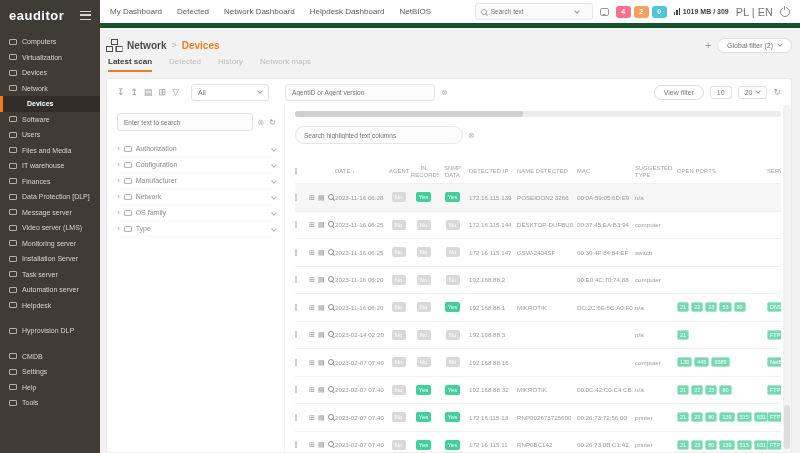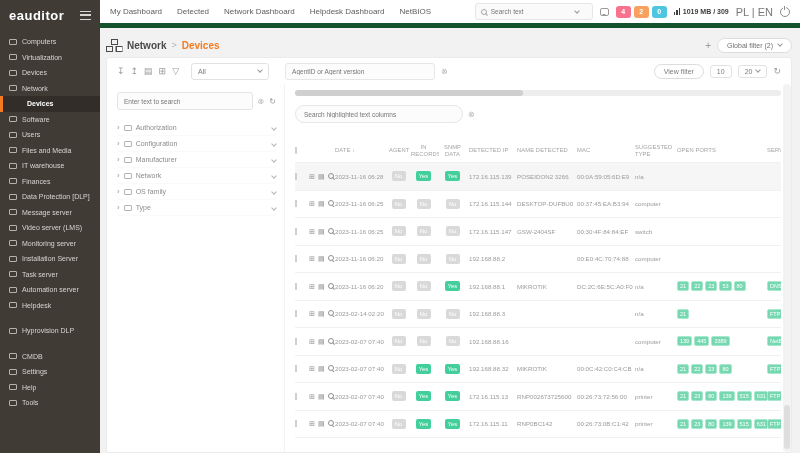--- a/index.html
+++ b/index.html
@@ -259,20 +259,26 @@
         <span class="crumb-page">Devices</span>
         <div class="crumb-right">
           <span class="plus">+</span>
           <span class="gfilter">
             <span>Global filter (2)</span>
             <span class="chev"></span>
           </span>
         </div>
       </div>
 
+      <div class="tabs" id="tabs-row">
+          <span class="tab active">Latest scan</span>
+          <span class="tab">Detected</span>
+          <span class="tab">History</span>
+          <span class="tab">Network maps</span>
+        </div>
 
       <div class="panel">
 
         <div class="ptoolbar">
           <div class="tb-icons" id="toolbar-icons">
               <span class="tb-ic">↧</span>
               <span class="tb-ic">↥</span>
               <span class="tb-ic">▤</span>
               <span class="tb-ic">⊞</span>
               <span class="tb-ic">▽</span>

